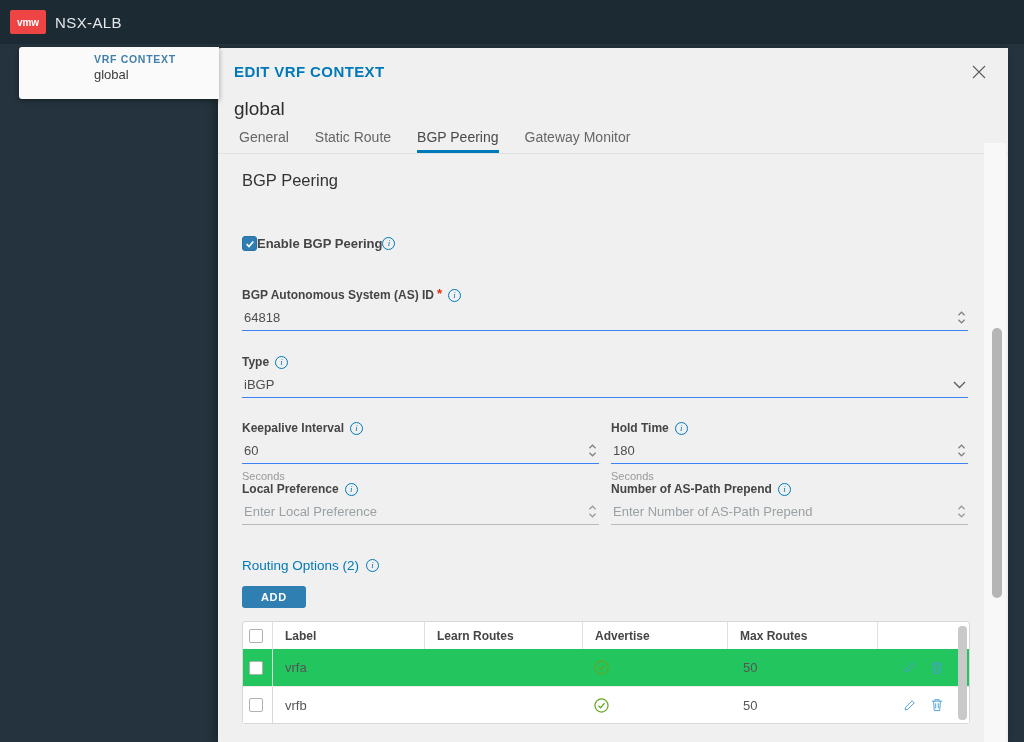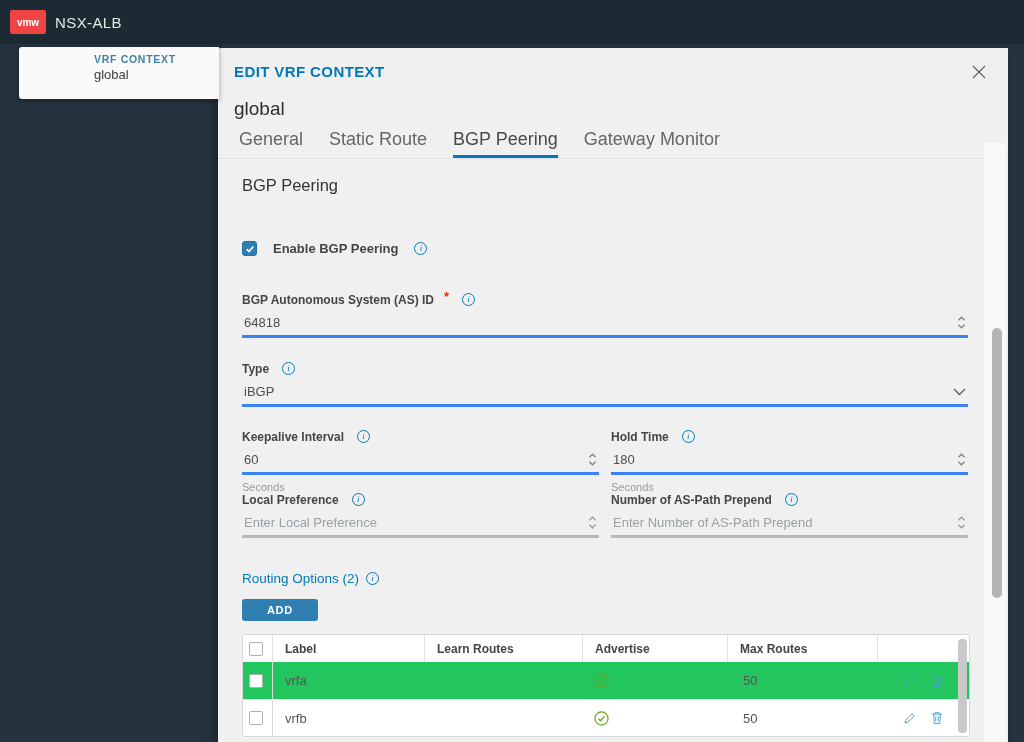--- a/index.html
+++ b/index.html
@@ -20,57 +20,57 @@
   .vrf-value { color:#3c3c3c; font-size:13px; margin-top:2px; }
 
   
   .modal { position:absolute; left:218px; top:48px; width:790px; height:694px; background:#f0f0f0;
            border-radius:3px 0 0 0; box-shadow:-3px 2px 10px rgba(0,0,0,0.3); }
   .modal-header { padding:15px 20px 0 16px; display:flex; justify-content:space-between; align-items:flex-start; }
   .modal-title { color:#0079b8; font-size:15px; font-weight:bold; letter-spacing:0.4px; }
   .close-btn { cursor:pointer; line-height:0; padding:2px; }
   .modal-subtitle { font-size:19px; color:#2e2e2e; margin:17px 0 0 16px; }
   .tabs { display:flex; gap:26px; margin-top:9px; padding-left:21px; border-bottom:1px solid #e0e0e0; }
-  .tab { font-size:18px; color:#666; padding-bottom:8px; cursor:pointer; }
+  .tab { font-size:14px; color:#666; padding-bottom:8px; cursor:pointer; }
   .tab.active { color:#4a4a4a; border-bottom:3px solid #0079b8; padding-bottom:5px; }
 
   
   .content { padding:0 40px 0 24px; position:relative; }
   .section-heading { font-size:16.5px; color:#333; font-weight:400; margin-top:17px; }
 
-  .check-row { display:flex; align-items:center; gap:16px; margin-top:46px; }
+  .check-row { display:flex; align-items:center; gap:0; margin-top:46px; }
   .checkbox-checked { width:15px; height:15px; background:#2f7eb3; border:1px solid #2572a4;
                       border-radius:3px; display:flex; align-items:center; justify-content:center; cursor:pointer; }
   .check-label { font-size:13px; font-weight:bold; color:#454545; }
 
   .info-icon { width:13px; height:13px; border:1px solid #0079b8; border-radius:50%; color:#0079b8;
                font-size:9px; line-height:11px; text-align:center; display:inline-block;
                font-family:"Liberation Serif", serif; font-style:italic; cursor:pointer; flex:0 0 auto; }
   .req { color:#e62700; font-size:13px; font-weight:bold; margin-left:1px; }
 
   .field { display:flex; flex-direction:column; }
-  .field-label-row { display:flex; align-items:flex-start; gap:13px; }
+  .field-label-row { display:flex; align-items:center; gap:6px; }
   .field-label { font-size:12px; font-weight:bold; color:#454545; }
-  .input-row { display:flex; align-items:center; border-bottom:3px solid #3b82f6; padding:5px 2px 5px 2px; margin-top:3px; }
+  .input-row { display:flex; align-items:center; border-bottom:1px solid #3b82f6; padding:5px 2px 5px 2px; margin-top:3px; }
   .input-row.light { border-bottom-color:#b9b9b9; }
   .input-row input { border:none; outline:none; background:transparent; flex:1; font-size:13px;
                      color:#4e4e4e; font-family:"Liberation Sans", sans-serif; }
   .input-row input::placeholder { color:#9aa0a4; opacity:1; }
   .helper { font-size:11px; color:#9a9a9a; margin-top:6px; }
 
   .mt-as { margin-top:37px; }
   .mt-type { margin-top:24px; }
   .two-col { display:flex; gap:12px; }
   .two-col .field { flex:1; }
   .mt-row1 { margin-top:23px; }
   .mt-row2 { }
 
   .routing-heading { display:flex; align-items:center; gap:7px; margin-top:33px; }
   .routing-title { color:#0079b8; font-size:13.5px; }
-  .add-btn { margin-top:13px; width:76px; height:22px; background:#2f7fb2; border:none; border-radius:3px;
+  .add-btn { margin-top:13px; width:64px; height:22px; background:#2f7fb2; border:none; border-radius:3px;
              color:#fff; font-size:11px; font-weight:bold; letter-spacing:0.8px; cursor:pointer;
              font-family:"Liberation Sans", sans-serif; }
 
   
   .table-card { margin-top:13px; width:728px; background:#fff; border:1px solid #d7d7d7; border-radius:3px;
                 position:relative; }
   .t-grid { display:grid; grid-template-columns:29px 152px 158px 145px 150px 1fr; align-items:center; }
   .t-header { height:27px; }
   .t-header .t-cell { font-size:12px; font-weight:bold; color:#454545; height:100%; display:flex; align-items:center; }
   .t-cell { padding-left:12px; }

